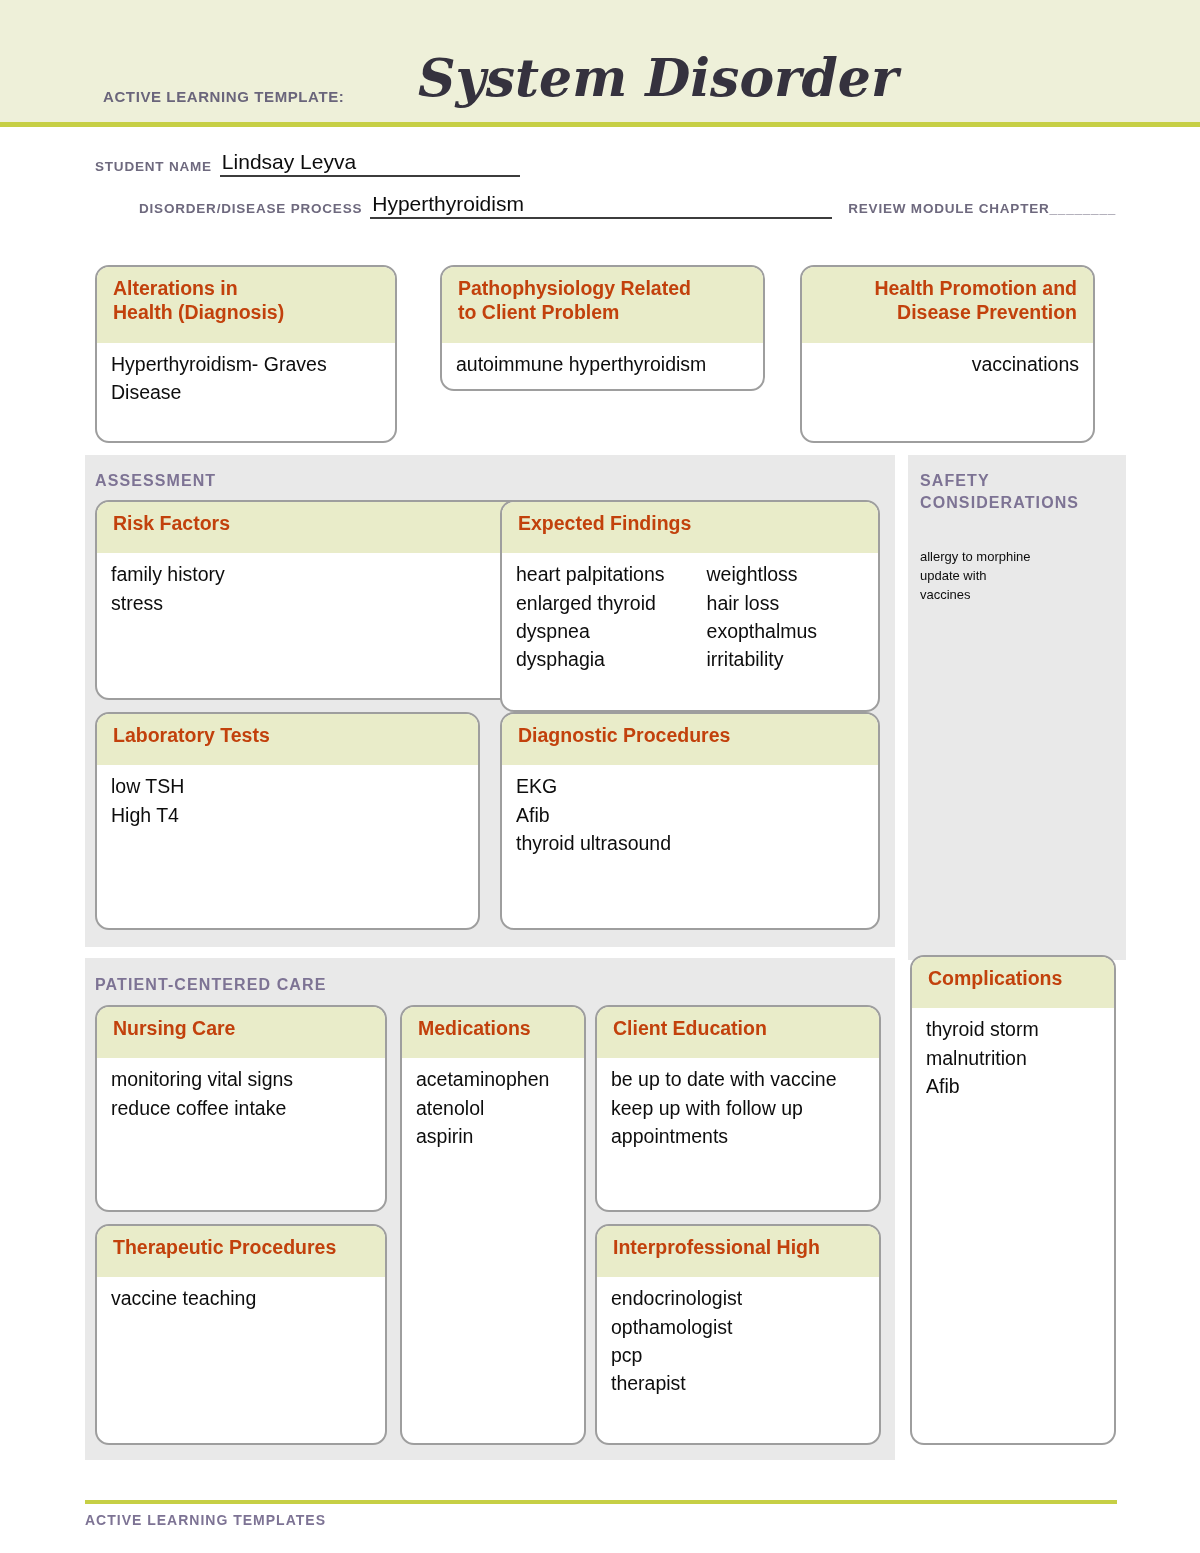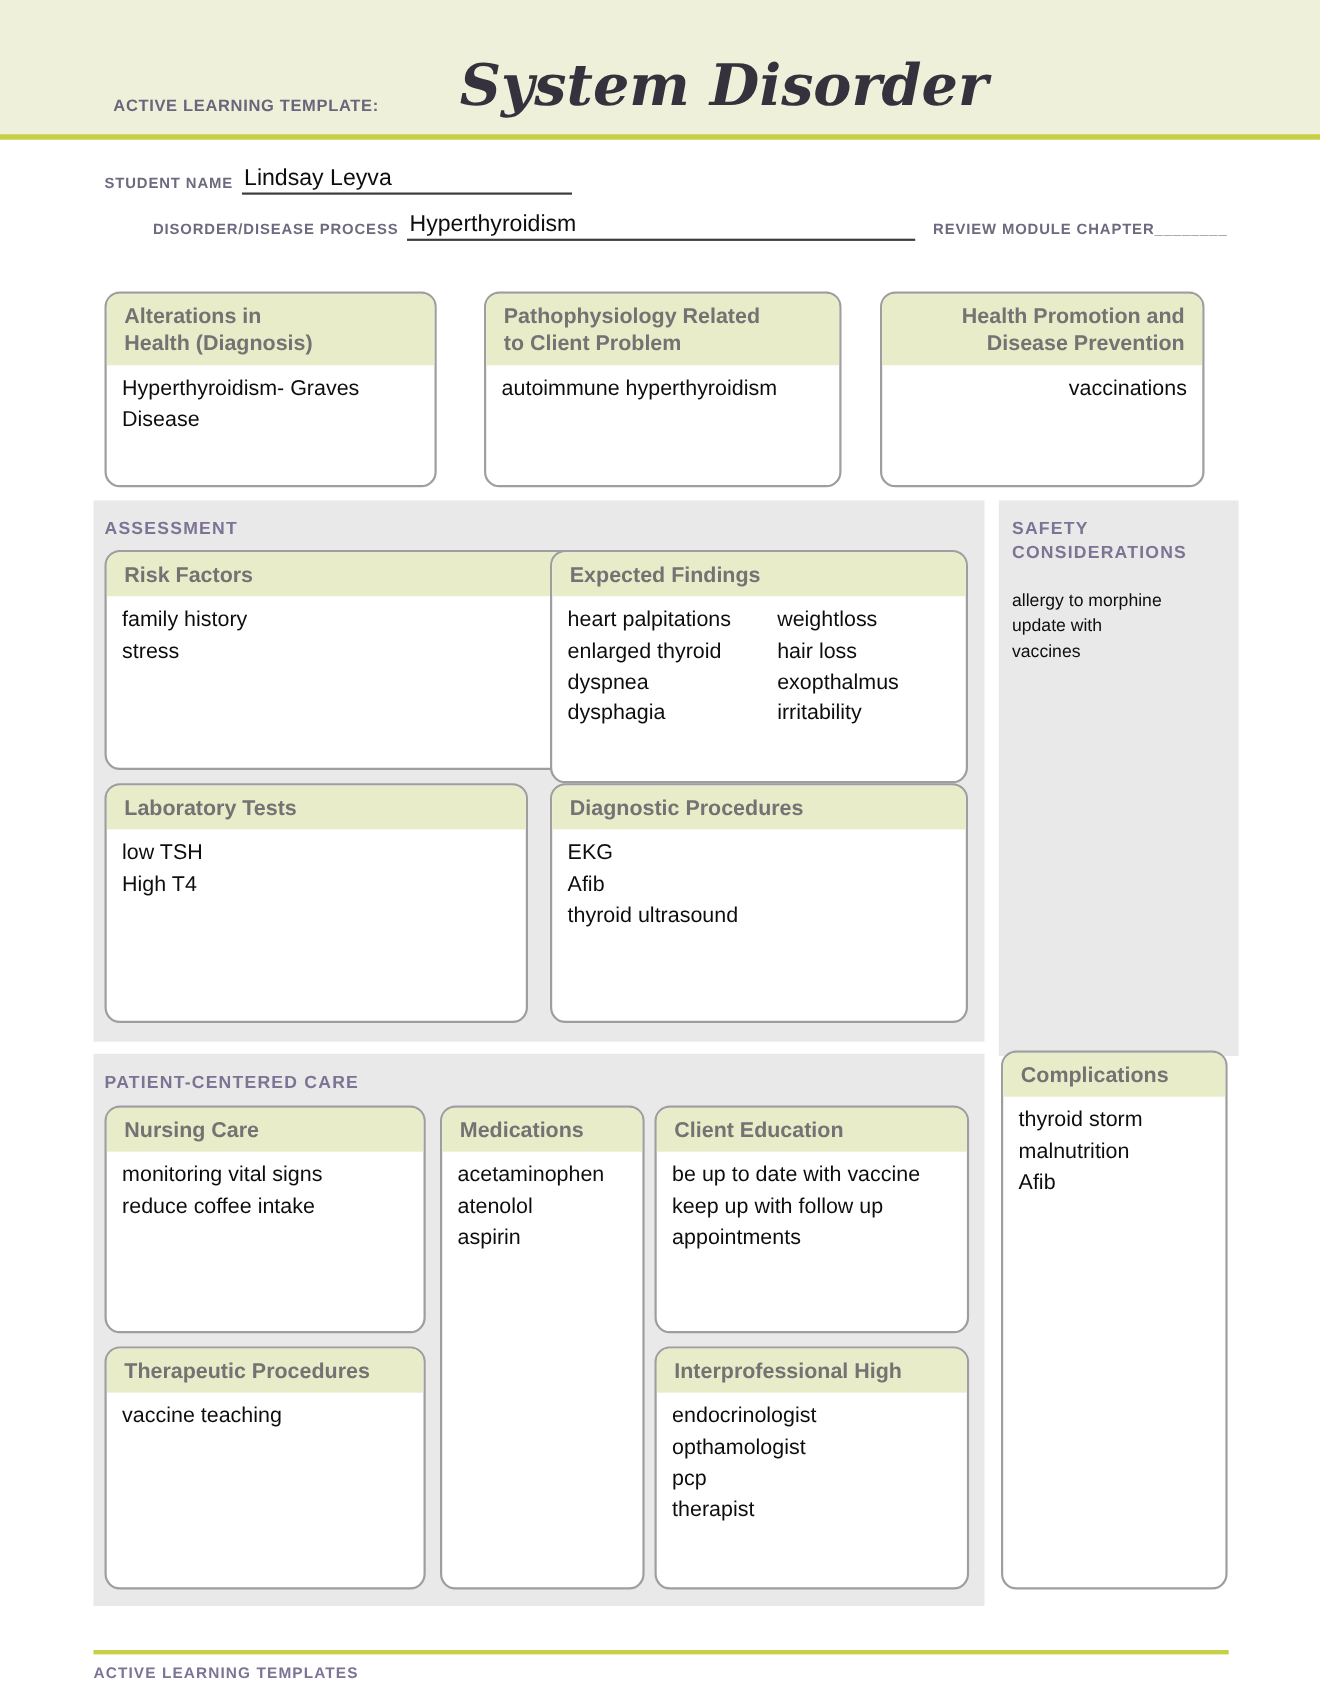--- a/index.html
+++ b/index.html
@@ -34,30 +34,30 @@
   .patient-bg { left:85px; top:958px; width:810px; height:502px; }
   .safety-bg { left:908px; top:455px; width:218px; height:505px; }
   .section-label {
     position:absolute; font-size:16px; font-weight:bold; color:#7d7394;
     letter-spacing:1.1px; white-space:pre-line; line-height:1.35;
   }
   .assessment-label { left:95px; top:470px; }
   .patient-label { left:95px; top:974px; }
   .safety-label { left:920px; top:470px; }
   .safety-content {
-    position:absolute; left:920px; top:535px; width:198px; font-size:16px;
+    position:absolute; left:920px; top:548px; width:198px; font-size:13px;
     color:#0d0d0d; white-space:pre-line; line-height:1.45;
   }
   .box {
     position:absolute; background:#ffffff; border:2px solid #9e9e9e;
     border-radius:14px; overflow:hidden;
   }
   .box-head {
-    background:#e9ecc9; padding:9px 16px 7px 16px; font-size:19.5px; font-weight:bold;
-    color:#737373; line-height:1.25; white-space:pre-line;
+    background:#e9ecc9; padding:9px 16px 18px 16px; font-size:19.5px; font-weight:bold;
+    color:#c2410c; line-height:1.25; white-space:pre-line;
   }
   .box-body {
     padding:7px 14px; font-size:19.5px; color:#0d0d0d; line-height:1.45; white-space:pre-line;
   }
   .cols { display:flex; }
   .col-left { white-space:pre-line; }
   .col-right { white-space:pre-line; margin-left:42px; }
   .footer-label {
     position:absolute; left:85px; top:1512px; font-size:14px; font-weight:bold;
     color:#7d7394; letter-spacing:1px;
@@ -86,21 +86,21 @@
     </span>
     <span class="field-label review-label">REVIEW MODULE CHAPTER________</span>
   </div>
 
   <div class="box" style="left:95px; top:265px; width:302px; height:178px;">
     <div class="box-head">Alterations in
 Health (Diagnosis)</div>
     <div class="box-body">Hyperthyroidism- Graves
 Disease</div>
   </div>
-  <div class="box" style="left:440px; top:265px; width:325px; height:178px;">
+  <div class="box" style="left:440px; top:265px; width:325px; height:126px;">
     <div class="box-head">Pathophysiology Related
 to Client Problem</div>
     <div class="box-body">autoimmune hyperthyroidism</div>
   </div>
   <div class="box" style="left:800px; top:265px; width:295px; height:178px;text-align:right;">
     <div class="box-head">Health Promotion and
 Disease Prevention</div>
     <div class="box-body">vaccinations</div>
   </div>
 

